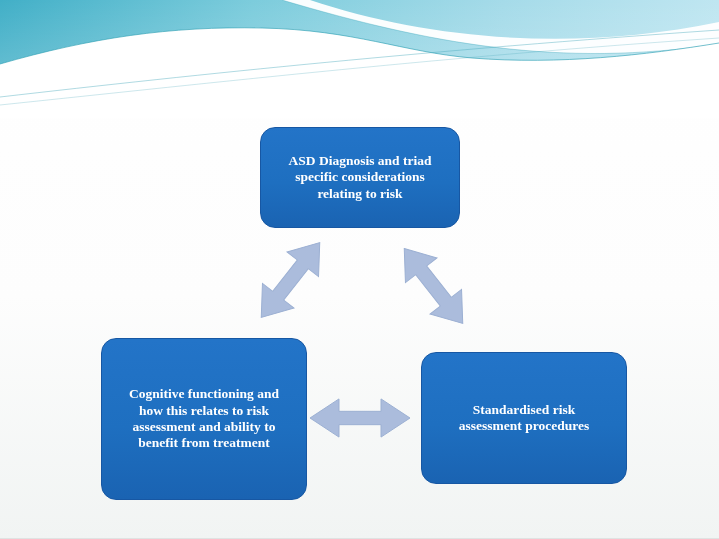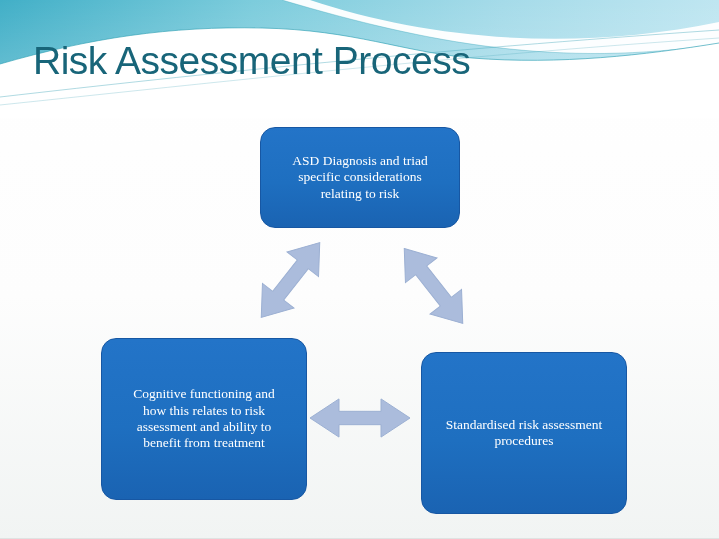--- a/index.html
+++ b/index.html
@@ -20,24 +20,24 @@
     position:absolute;box-sizing:border-box;
     background:linear-gradient(180deg,#2374c8 0%,var(--node-fill,#1e6fc0) 55%,var(--node-fill-dark,#1a63b2) 100%);
     border:1px solid var(--node-border,#1757a3);
     border-radius:15px;
     color:var(--node-text,#ffffff);
     font-family:"Liberation Serif","DejaVu Serif",serif;
     font-size:13.5px;line-height:1.22;text-align:center;
     display:flex;flex-direction:column;justify-content:center;
     gap:9px;padding:6px 12px;
   }
-  .node p{margin:8px;}
+  .node p{margin:8px;font-weight:bold;}
   .node-top{left:260px;top:127px;width:200px;height:101px;}
   .node-left{left:101px;top:338px;width:206px;height:162px;gap:23px;}
-  .node-right{left:421px;top:352px;width:206px;height:162px;}
+  .node-right{left:421px;top:352px;width:206px;height:132px;}
   .arrow{position:absolute;overflow:visible;}
   .arrow polygon{fill:var(--arrow-fill,#abbcdc);stroke:var(--arrow-edge,#9bafd2);stroke-width:1;}
   .arrow-mid{left:310px;top:397px;width:100px;height:42px;}
   .arrow-tl{left:243px;top:258px;width:95px;height:44px;transform:rotate(-52deg);}
   .arrow-tr{left:386px;top:264px;width:95px;height:44px;transform:rotate(52deg);}
 </style>
 </head>
 <body>
 
 <div class="slide">
@@ -61,21 +61,20 @@
     <path d="M310,0 C430,40 575,52 719,22 L719,44 C560,68 430,44 282,0 Z" fill="#ffffff" opacity="0.96"></path>
     <path d="M282,0 C430,44 560,68 719,44" fill="none" stroke="#35a2b6" stroke-width="0.7" opacity="0.5"></path>
 
     <path d="M0,64 C90,38 170,26 262,28 C355,30 402,52 472,58 C560,65 645,55 719,43 L719,118 L0,118 Z" fill="#ffffff"></path>
     <path d="M0,64 C90,38 170,26 262,28 C355,30 402,52 472,58 C560,65 645,55 719,43" fill="none" stroke="#2e9fb4" stroke-width="1" opacity="0.65"></path>
 
     <path d="M0,97 C200,74 430,50 719,30" fill="none" stroke="#4aa9bc" stroke-width="0.8" opacity="0.55"></path>
     <path d="M0,105 C220,82 450,56 719,38" fill="none" stroke="#4aa9bc" stroke-width="0.7" opacity="0.4"></path>
   </svg>
 
-  <div class="page-title">Risk Assessment Process</div>
 
   <div>
 
     <div class="node node-top">
       <p>ASD Diagnosis and triad specific considerations relating to risk</p>
     </div>
 
     <div class="node node-left">
       <p>Cognitive functioning and how this relates to risk assessment and ability to benefit from treatment</p>
     </div>

